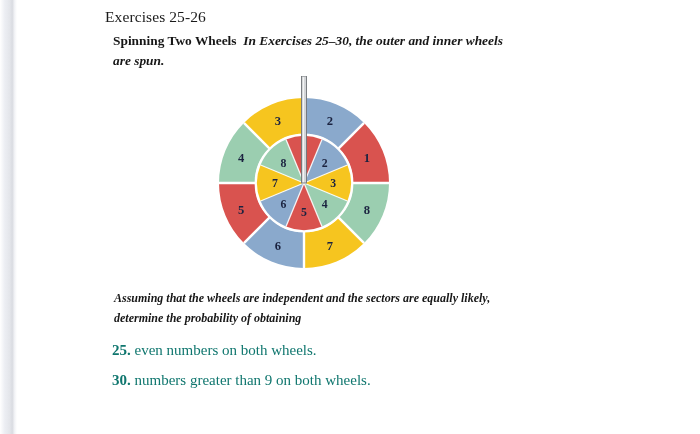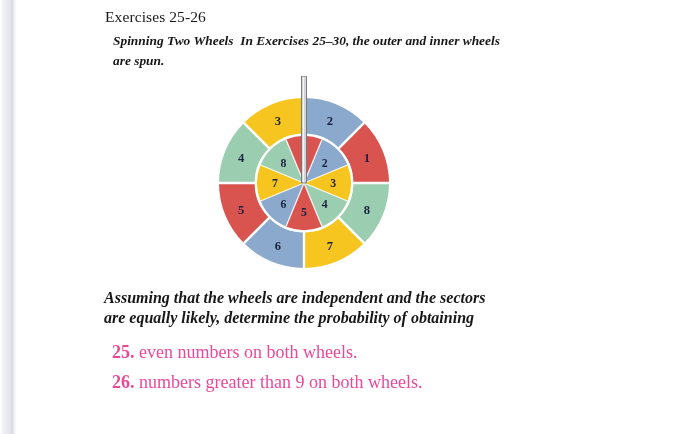--- a/index.html
+++ b/index.html
@@ -54,44 +54,43 @@
     position: absolute;
     left: 113px;
     top: 31px;
     width: 392px;
     font-size: 13.4px;
     line-height: 19.5px;
     color: #171717;
   }
   #prompt-block .title {
     font-weight: bold;
-    font-style: italic;
   }
   #prompt-block .body {
     font-style: italic;
     font-weight: bold;
   }
 
   #assume-block {
     position: absolute;
-    left: 104px;
+    left: 114px;
     top: 288px;
     width: 400px;
-    font-size: 16px;
+    font-size: 12px;
     line-height: 20px;
     font-style: italic;
     font-weight: bold;
     color: #171717;
   }
 
   .question {
     position: absolute;
     left: 112px;
-    font-size: 18px;
-    color: #ec4899;
+    font-size: 15px;
+    color: #0f766e;
     white-space: nowrap;
   }
   .question .qnum {
     font-weight: bold;
   }
   #question-25 { top: 342px; }
   #question-26 { top: 372px; }
 
   
   #spinner-figure {
@@ -193,17 +192,17 @@
   </div>
 
   <div id="assume-block">Assuming that the wheels are independent and the sectors are equally likely, determine the probability of obtaining</div>
 
   <div class="question" id="question-25">
     <span class="qnum">25.</span>
     <span>even numbers on both wheels.</span>
   </div>
 
   <div class="question" id="question-26">
-    <span class="qnum">26.</span>
+    <span class="qnum">30.</span>
     <span>numbers greater than 9 on both wheels.</span>
   </div>
 
 </div>
 
 </body></html>

